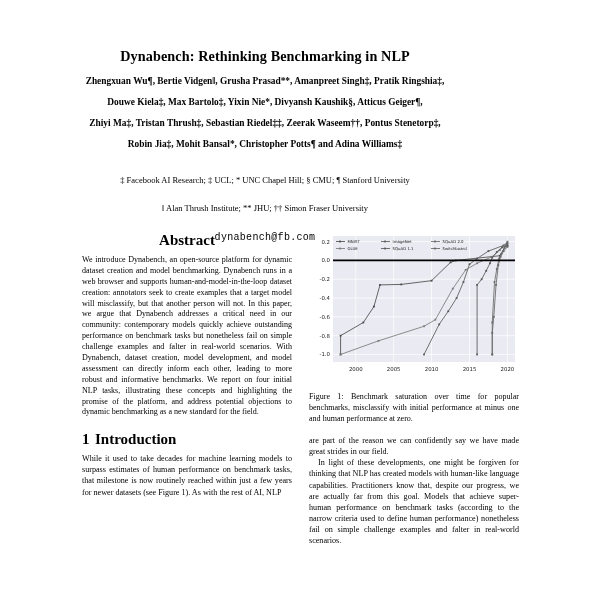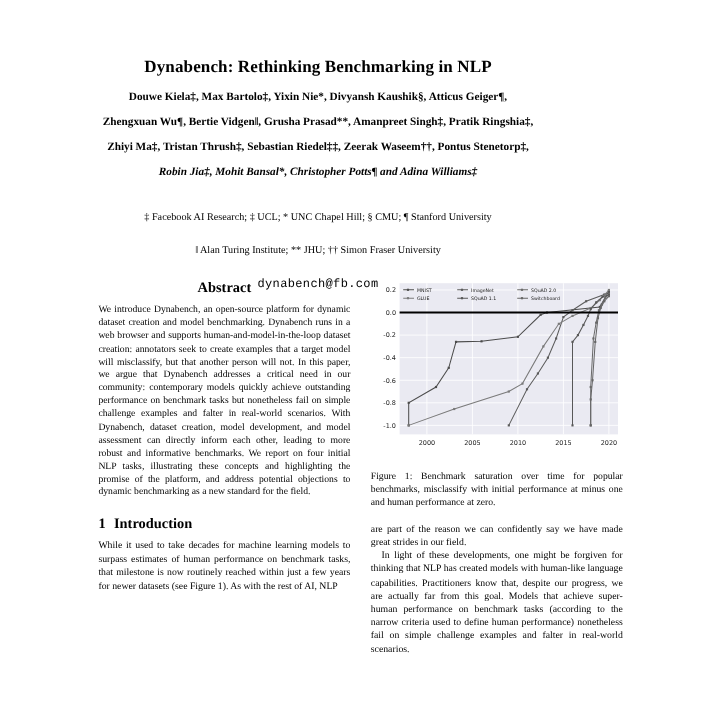--- a/index.html
+++ b/index.html
@@ -33,21 +33,21 @@
     margin: 0 0 12px 0;
     line-height: 1.2;
   }
   .authors-line {
     font-size: 9.4px;
     font-weight: bold;
     line-height: 1.0;
     margin: 0 0 11.5px 0;
     white-space: nowrap;
   }
-  .authors-line.last { margin-bottom: 26px; font-style: italic; }
+  .authors-line.last { margin-bottom: 26px; }
   .affil {
     font-size: 8.5px;
     line-height: 1.32;
     margin: 17px;
   }
   .email {
     font-family: "Liberation Mono", monospace;
     font-size: 10px;
     margin-top: 4px;
     letter-spacing: 0.3px;
@@ -61,21 +61,21 @@
     display: flex;
     gap: 17px;
     padding: 0 82px;
     box-sizing: border-box;
   }
   .col {
     width: 210px;
     flex: 0 0 210px;
   }
   .section-head {
-    font-size: 12px;
+    font-size: 15px;
     font-weight: bold;
     margin: 0 0 6px 0;
     text-align: center;
   }
   .section-head.numbered {
     text-align: left;
     margin: 0 0 5px 0;
   }
   .num { display: inline-block; width: 13px; }
   p.body {
@@ -114,27 +114,27 @@
   }
 </style>
 </head>
 <body>
 
 <div class="page">
 
   <div class="titleblock">
     <div class="paper-title">Dynabench: Rethinking Benchmarking in NLP</div>
 
+    <div class="authors-line">Zhengxuan Wu¶, Bertie Vidgen‖, Grusha Prasad**, Amanpreet Singh‡, Pratik Ringshia‡,</div>
     <div class="authors-line">Douwe Kiela‡, Max Bartolo‡, Yixin Nie*, Divyansh Kaushik§, Atticus Geiger¶,</div>
-    <div class="authors-line">Zhengxuan Wu¶, Bertie Vidgen‖, Grusha Prasad**, Amanpreet Singh‡, Pratik Ringshia‡,</div>
     <div class="authors-line">Zhiyi Ma‡, Tristan Thrush‡, Sebastian Riedel‡‡, Zeerak Waseem††, Pontus Stenetorp‡,</div>
     <div class="authors-line last">Robin Jia‡, Mohit Bansal*, Christopher Potts¶ and Adina Williams‡</div>
 
     <div class="affil">‡ Facebook AI Research; ‡ UCL; * UNC Chapel Hill; § CMU; ¶ Stanford University</div>
-    <div class="affil">‖ Alan Turing Institute; ** JHU; †† Simon Fraser University</div>
+    <div class="affil">‖ Alan Thrush Institute; ** JHU; †† Simon Fraser University</div>
     <div class="email">dynabench@fb.com</div>
   </div>
 
   <div class="columns">
 
     <div class="col">
       <div class="section-head">Abstract</div>
       <p class="body abs">We introduce Dynabench, an open-source platform for dynamic dataset creation and model benchmarking. Dynabench runs in a web browser and supports human-and-model-in-the-loop dataset creation: annotators seek to create examples that a target model will misclassify, but that another person will not. In this paper, we argue that Dynabench addresses a critical need in our community: contemporary models quickly achieve outstanding performance on benchmark tasks but nonetheless fail on simple challenge examples and falter in real-world scenarios. With Dynabench, dataset creation, model development, and model assessment can directly inform each other, leading to more robust and informative benchmarks. We report on four initial NLP tasks, illustrating these concepts and highlighting the promise of the platform, and address potential objections to dynamic benchmarking as a new standard for the field.</p>
 
       <div style="height:13px"></div>

